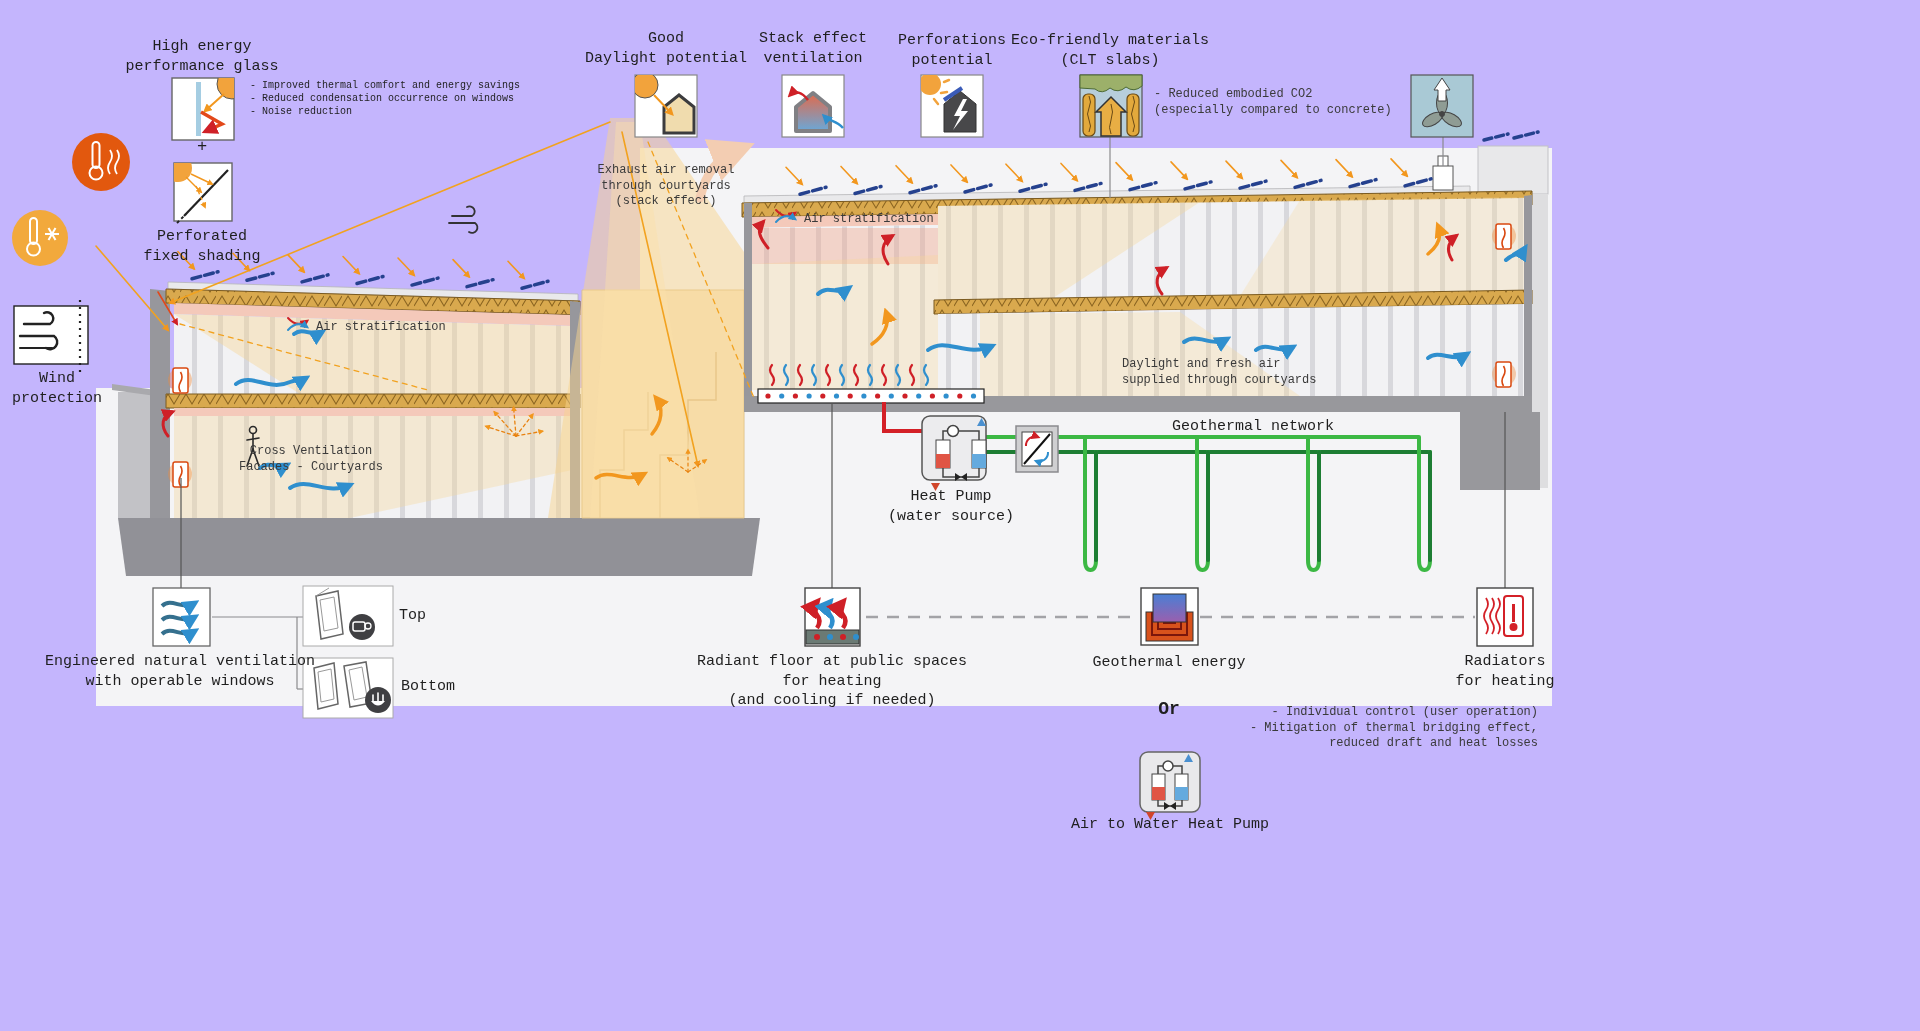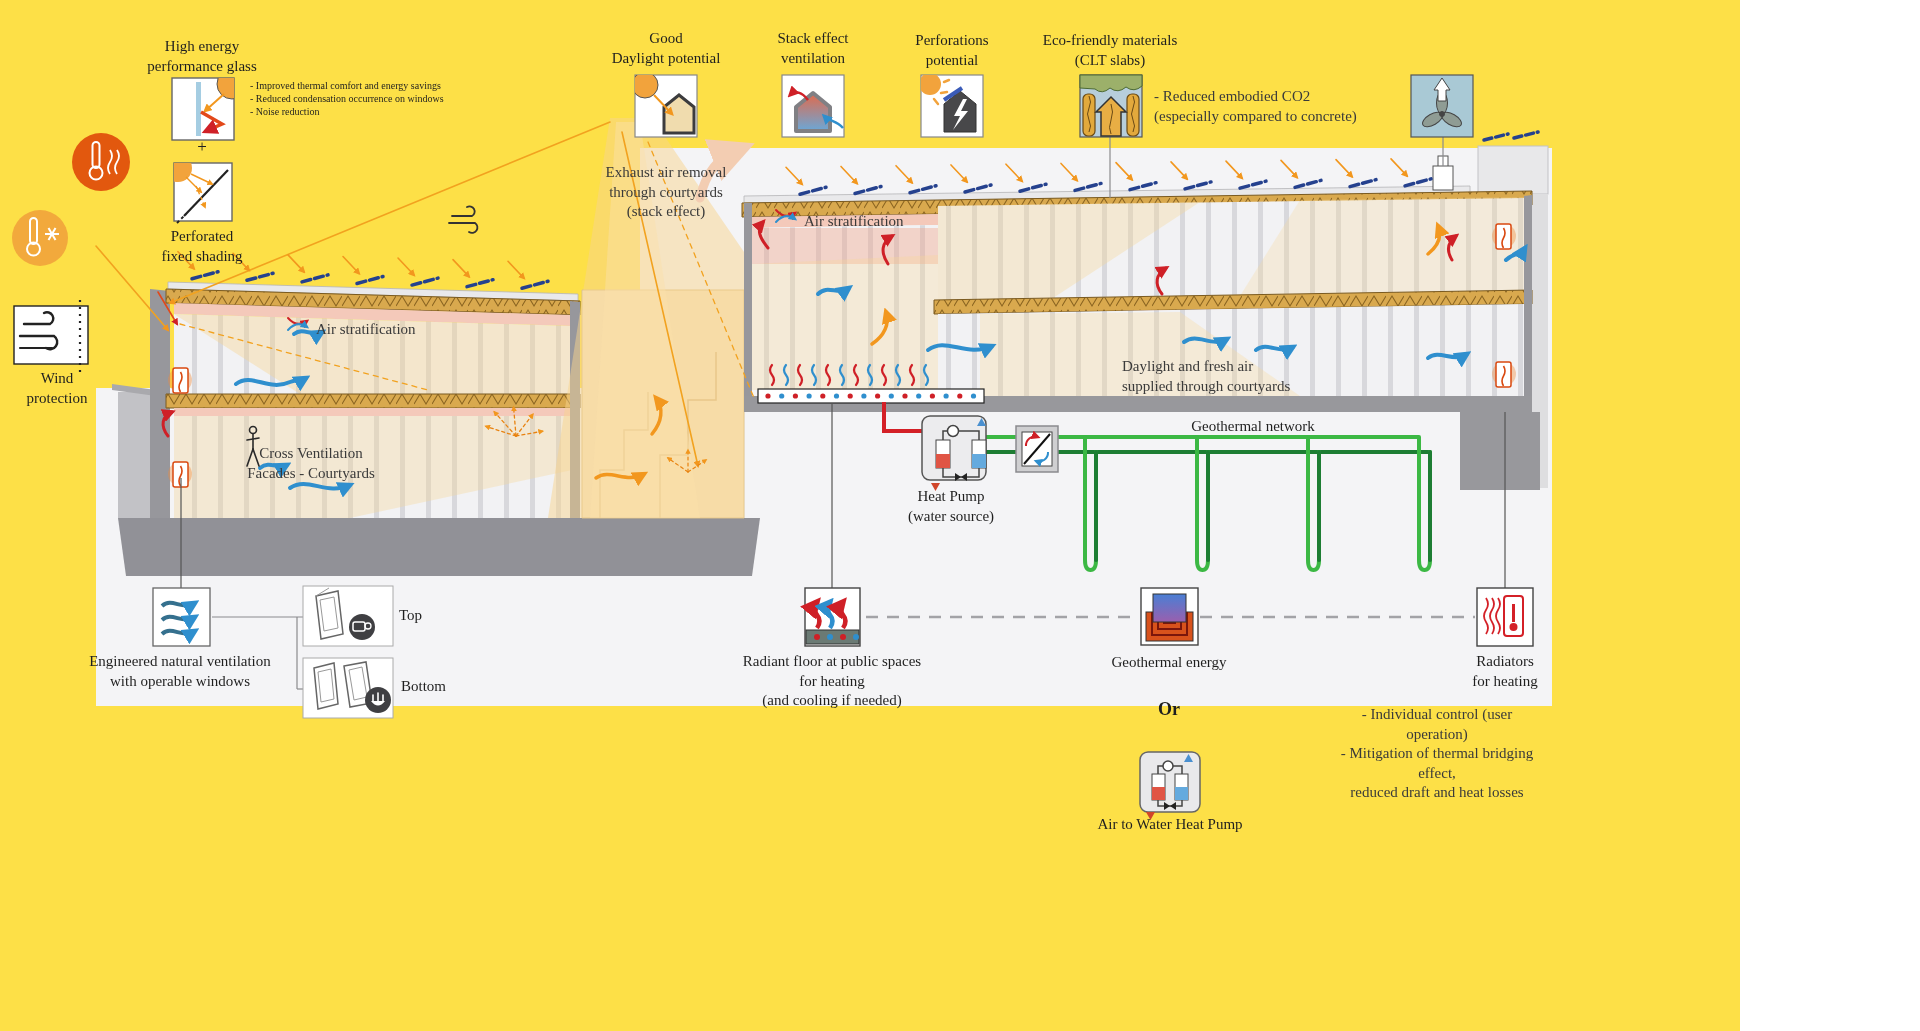--- a/index.html
+++ b/index.html
@@ -1,24 +1,24 @@
 <!DOCTYPE html>
 <html><head>
 <meta charset="utf-8">
 <style>
   html,body{margin:0;padding:0;background:#fff;}
-  .canvas{position:relative;width:1740px;height:1031px;background:#fde047;
-          font-family:Liberation Serif, serif;overflow:hidden;color:#1f1f1f;}
+  .canvas{position:relative;width:1920px;height:1031px;background:#c4b5fd;
+          font-family:Liberation Mono, monospace;overflow:hidden;color:#1f1f1f;}
   .canvas svg{position:absolute;left:0;top:0;}
   .lbl{position:absolute;white-space:pre-line;line-height:1.3;}
   .c{transform:translateX(-50%);text-align:center;}
-  .r{transform:translateX(-100%);text-align:center;}
+  .r{transform:translateX(-100%);text-align:right;}
   .s15{font-size:15px;}
   .s13{font-size:10px;}
-  .s12{font-size:15px;color:#3a3a3a;}
+  .s12{font-size:12px;color:#3a3a3a;}
   .or{font-size:18px;font-weight:bold;}
   .plus{font-size:17px;}
   b{font-weight:bold;}
 </style>
 </head>
 <body>
 
 <div class="canvas">
 
 <svg width="1920" height="1031" viewBox="0 0 1920 1031">

